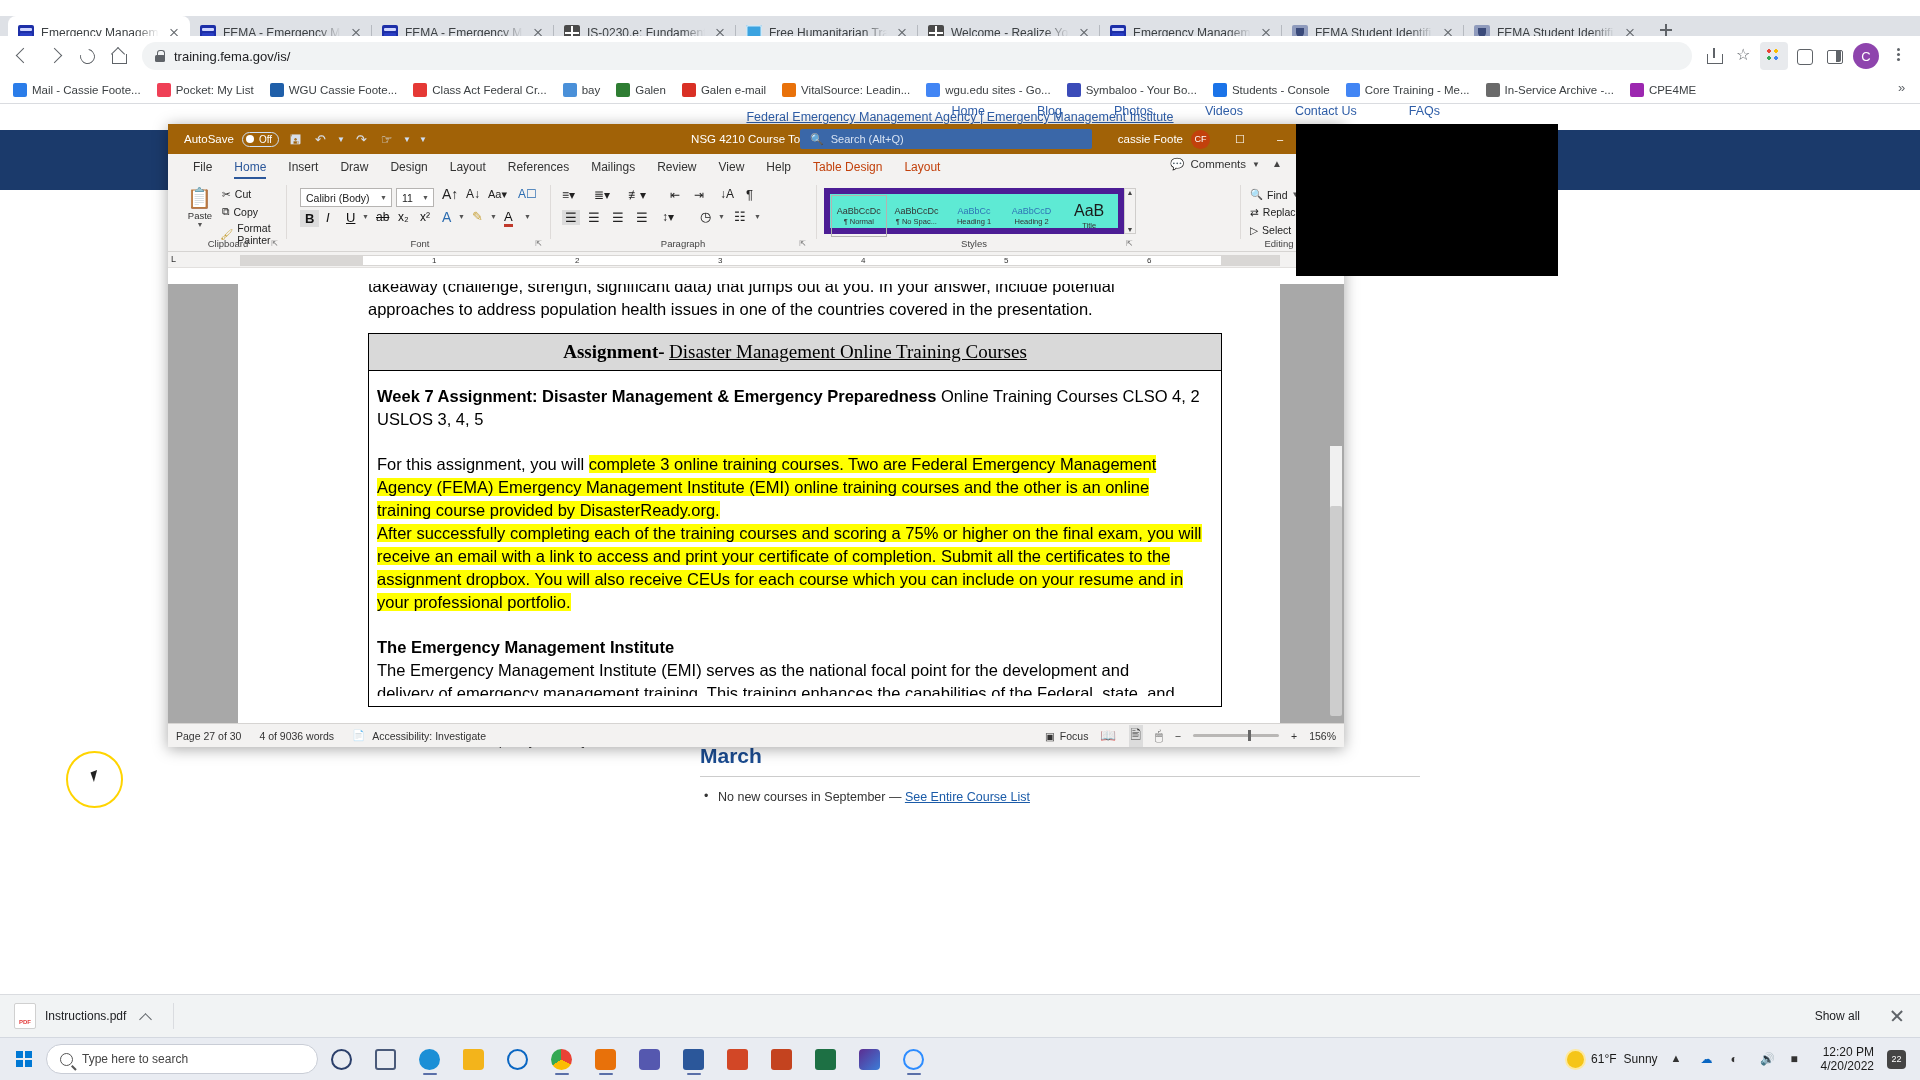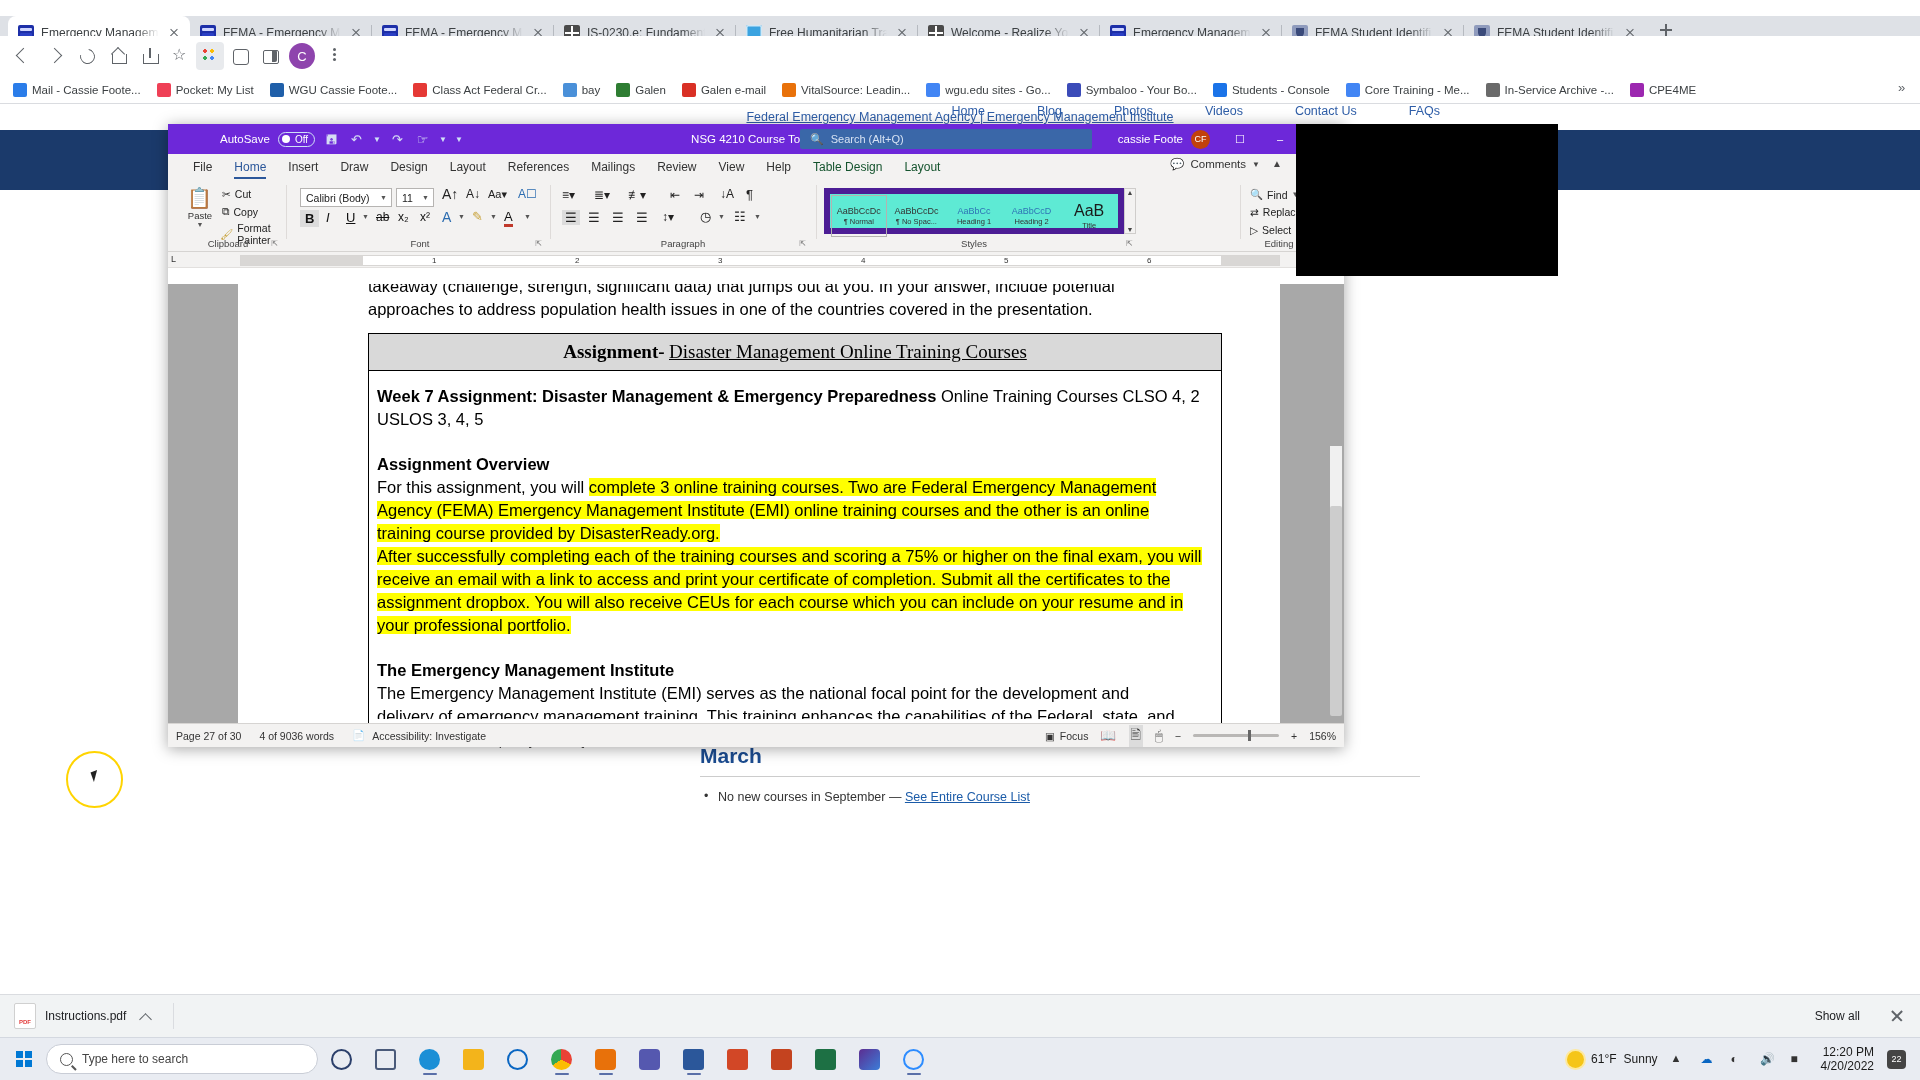--- a/index.html
+++ b/index.html
@@ -142,22 +142,22 @@
   .march-item { position:absolute; left:718px; top:686px; font-size:12.5px; color:#333; }
   .march-item::before{content:"\2022"; position:absolute; left:-14px; top:-1px; color:#333;}
   .march-link { color:#1b5ba8; text-decoration:underline; }
 
   
   #word {
     position:absolute; left:168px; top:124px; width:1176px; height:623px;
     background:#fff; box-shadow:0 2px 14px rgba(0,0,0,.35);
   }
   .w-title {
-    height:30px; background:#6d28d9; display:flex; align-items:center; color:#fff;
-    font-size:11.5px; position:relative;padding-left:36px;
+    height:30px; background:#a16207; display:flex; align-items:center; color:#fff;
+    font-size:11.5px; position:relative;
   }
   .w-left { display:flex; align-items:center; gap:8px; padding-left:16px; }
   .autosave-pill {
     display:inline-flex; align-items:center; gap:5px; border:1.2px solid #cfe0f7;
     border-radius:9px; padding:1px 6px 1px 3px; font-size:10px; color:#fff;
   }
   .autosave-pill .knob { width:8px;height:8px;border-radius:50%;background:#fff; }
   .qat { width:17px; height:17px; position:relative; opacity:.95; }
   .qat .g { position:absolute; inset:0; display:flex; align-items:center; justify-content:center;
             font-size:13px; color:#dbe6f6; line-height:17px; }
@@ -176,21 +176,21 @@
   .wc-btn { width:36px;height:28px;position:relative; }
   .wc-btn .m { position:absolute; left:50%; top:50%; transform:translate(-50%,-50%); font-size:11px; color:#fff;}
 
   .w-tabs {
     height:26px; background:#f3f2f1; display:flex; align-items:center; padding-left:14px; gap:0;
     font-size:12px; color:#333; position:relative;
   }
   .w-tab { padding:0 11px; height:26px; line-height:26px; position:relative; white-space:nowrap;}
   .w-tab.sel { color:#2b579a; }
   .w-tab.sel::after { content:""; position:absolute; left:11px; right:11px; bottom:1px; height:2px; background:#2b579a;}
-  .w-tab.ctx { color:#14532d; }
+  .w-tab.ctx { color:#c2410c; }
   .w-comments {
     position:absolute; right:84px; top:3px; display:flex; align-items:center; gap:6px;
     font-size:11.5px; color:#333;
   }
   .w-ribbon-collapse { position:absolute; right:62px; top:4px; font-size:10px; color:#444; }
 
   .w-ribbon { height:72px; background:#f3f2f1; position:relative; border-bottom:1px solid #d6d4d2; }
   .grp { position:absolute; top:2px; height:68px; }
   .grp-label { position:absolute; bottom:1px; left:0; right:0; text-align:center; font-size:9.5px; color:#444; }
   .grp-sep { position:absolute; top:5px; width:1px; height:54px; background:#dedbd9; }
@@ -376,20 +376,24 @@
 
     <div class="tab-new"></div>
   </div>
 
   <div class="toolbar">
     <div class="nav-btn ico-back"></div>
     <div class="nav-btn ico-fwd"></div>
     <div class="nav-btn ico-reload"></div>
     <div class="nav-btn ico-home"></div>
 
+    <div class="omnibox">
+      <span class="lock-icon"></span>
+      <span class="url">training.fema.gov/is/</span>
+    </div>
 
     <div class="tb-icon ico-share"></div>
     <div class="tb-icon ico-star"></div>
     <div class="tb-icon ico-grid"></div>
     <div class="tb-icon ico-puzzle"></div>
     <div class="tb-icon ico-panel"></div>
     <div class="avatar-btn">C</div>
     <div class="tb-icon ico-menu"></div>
   </div>
 
@@ -735,21 +739,20 @@
           </div>
 
           <div class="tbl-body">
             <div class="doc-line">
               <span class="bold">Week 7 Assignment: Disaster Management &amp; Emergency Preparedness</span><span> Online Training Courses CLSO 4, 2</span>
             </div>
             <div class="doc-line">USLOS 3, 4, 5</div>
 
             <div class="spacer"></div>
 
-            <div class="doc-line bold">Assignment Overview</div>
             <div class="doc-line">
               <span>For this assignment, you will </span><span class="hl">complete 3 online training courses.  Two are Federal Emergency Management Agency (FEMA) Emergency Management Institute (EMI) online training courses and the other is an online training course provided by DisasterReady.org.</span>
             </div>
             <div class="doc-line">
               <span class="hl">After successfully completing each of the training courses and scoring a 75% or higher on the final exam, you will receive an email with a link to access and print your certificate of completion. Submit all the certificates to the assignment dropbox. You will also receive CEUs for each course which you can include on your resume and in your professional portfolio.</span>
             </div>
 
             <div class="spacer"></div>
 
             <div class="doc-line bold">The Emergency Management Institute</div>

